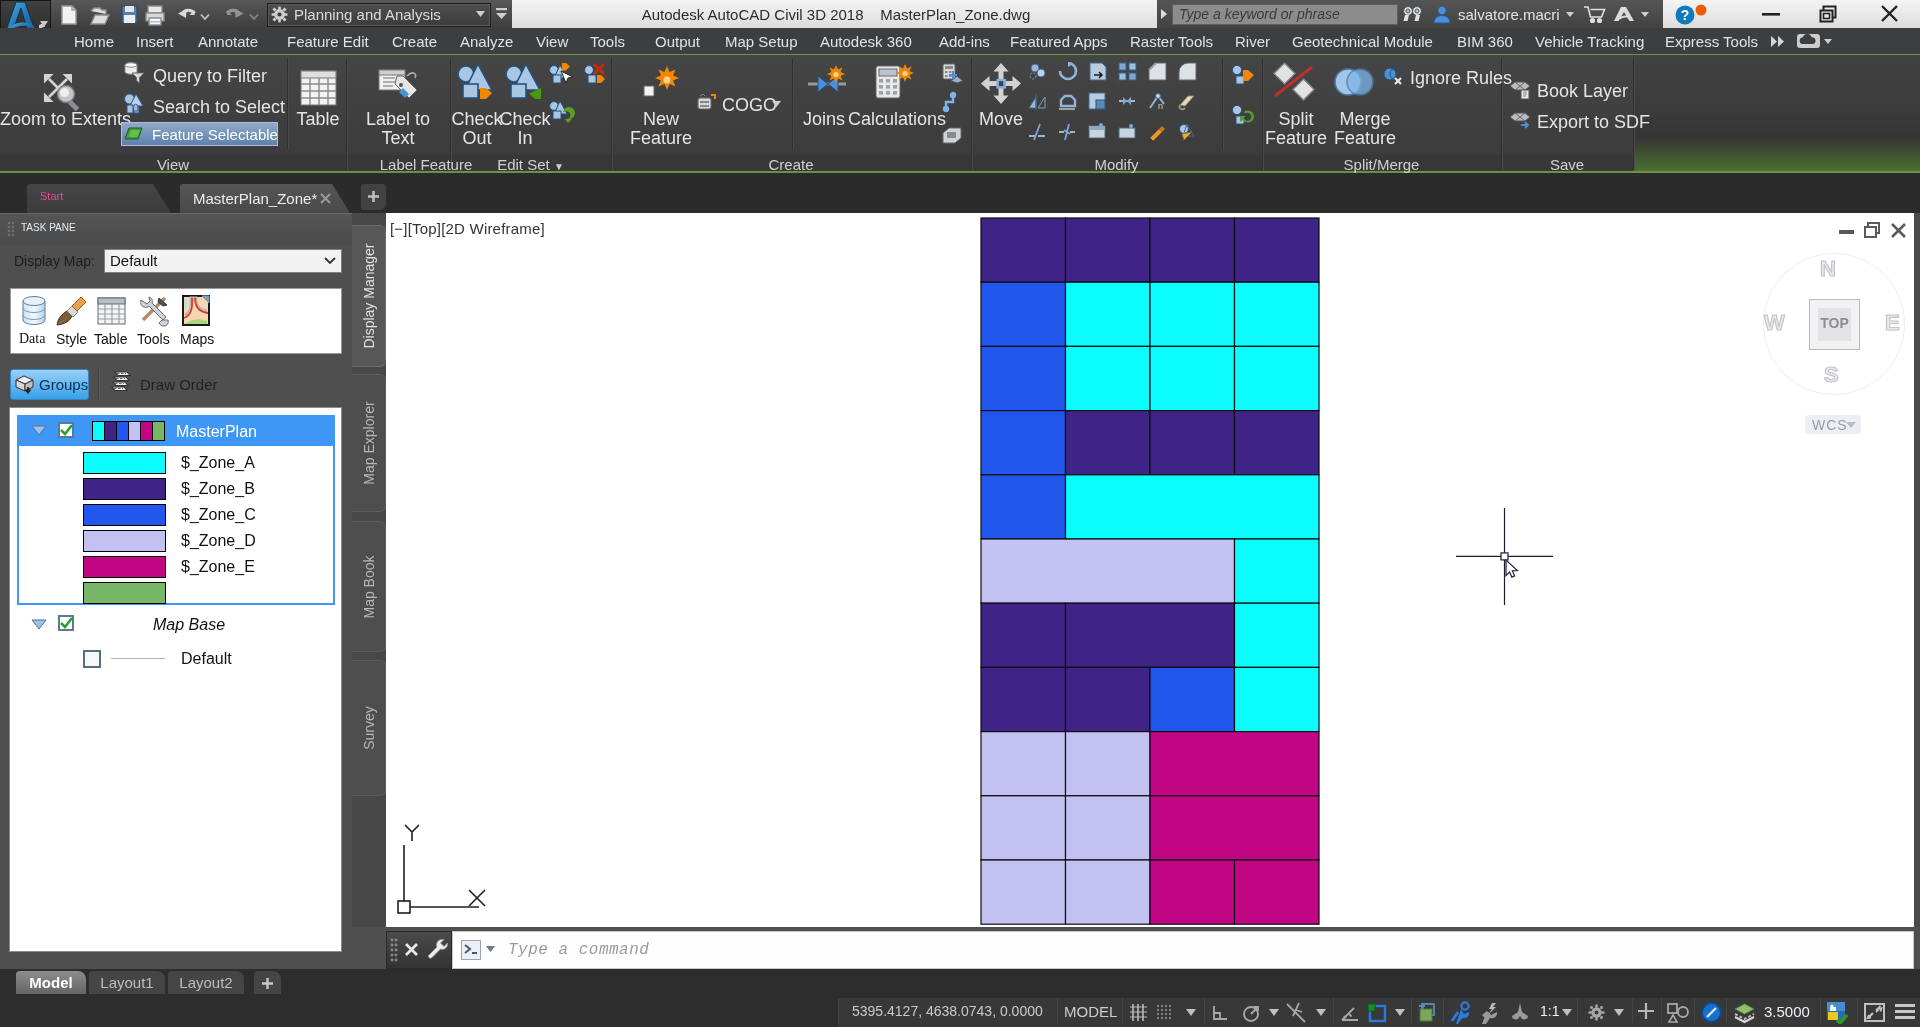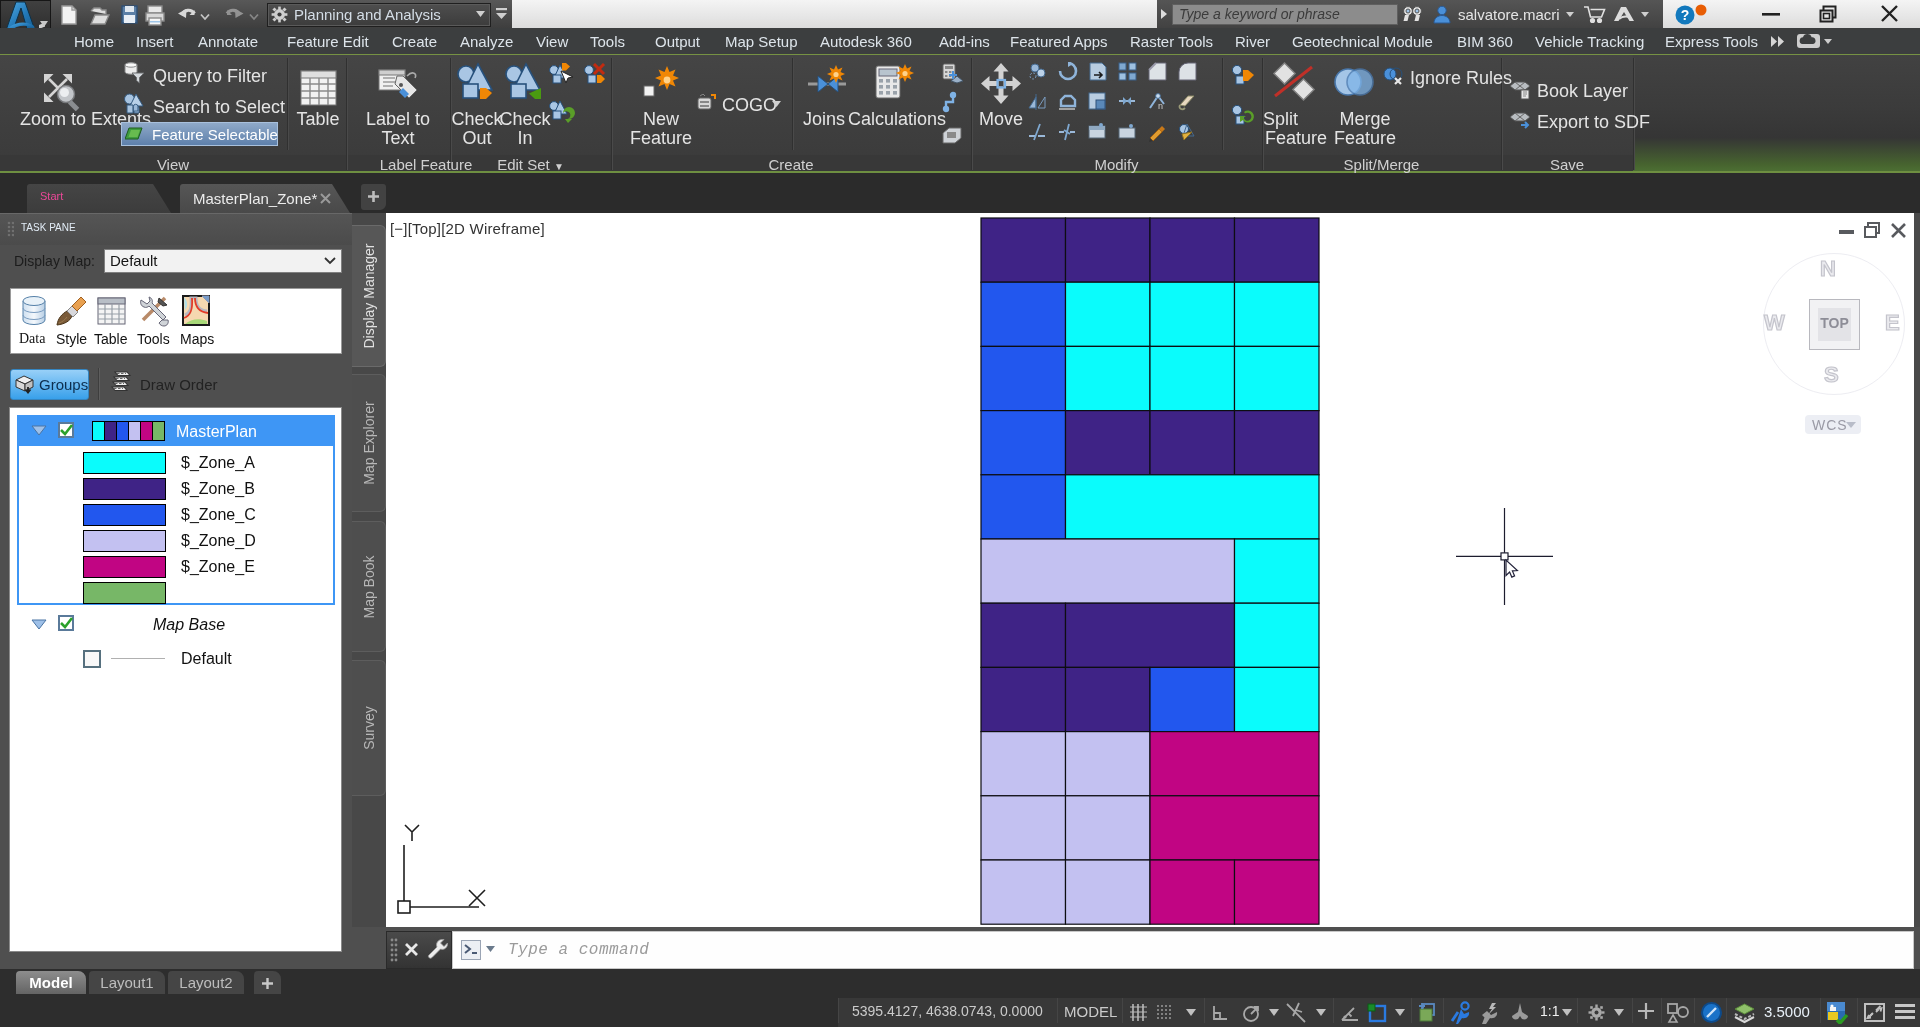--- a/index.html
+++ b/index.html
@@ -72,20 +72,21 @@
       </g>
     </svg>
 <div class="abs" style="left:294px;top:6px;color:#d4dde6;font-size:15px;">Planning and Analysis</div>
 <svg class="abs" style="left:476px;top:11px;" width="10" height="7">
       <path d="M0 0 h9 l-4.5 6 z" fill="#cfcfcf"></path>
     </svg>
 <svg class="abs" style="left:495px;top:8px;" width="13" height="12">
       <rect x="1" y="0" width="11" height="2.2" fill="#cfcfcf"></rect>
       <path d="M1 5 h11 l-5.5 6 z" fill="#cfcfcf"></path>
     </svg>
+<div class="abs" style="left:512px;top:6px;width:648px;text-align:center;color:#2b2b2b;font-size:15px;">Autodesk AutoCAD Civil 3D 2018&nbsp;&nbsp;&nbsp;&nbsp;MasterPlan_Zone.dwg</div>
 
 <svg class="abs" style="left:1160px;top:9px;" width="8" height="11">
       <path d="M1 0 l6 5 l-6 5 z" fill="#dcdcdc"></path>
     </svg>
 <div class="abs" style="left:1172px;top:4px;width:224px;height:19px;background:#8c8c8c;border:1px solid #5f5f5f;"></div>
 <div class="abs" style="left:1179px;top:6px;color:#3b3b3b;font-size:14px;font-style:italic;">Type a keyword or phrase</div>
 <svg class="abs" style="left:1402px;top:5px;" width="22" height="18" viewBox="0 0 22 18">
       <g fill="#e3e3e3" stroke="#555">
         <circle cx="6" cy="6" r="4.4"></circle>
         <circle cx="15" cy="6" r="4.4"></circle>
@@ -213,21 +214,21 @@
       </g>
  <g fill="#d4d4d4">
         <path d="M3 3 h9.5 l-9.5 9.5 z"></path>
         <path d="M31 3 h-9.5 l9.5 9.5 z"></path>
         <path d="M3 31 v-9.5 l9.5 9.5 z"></path>
       </g>
  <circle cx="25" cy="23" r="8.5" fill="#c2c5c9" stroke="#77797c" stroke-width="1.5"></circle>
  <circle cx="23.5" cy="21.5" r="4.5" fill="#eceef0"></circle>
  <rect x="30.5" y="29" width="11" height="5" transform="rotate(45 30.5 29)" fill="#8a8d90"></rect>
 </svg>
-<div class="abs ribtxt" style="left:0;top:109px;width:118px;text-align:center;white-space:nowrap;padding-left:20px;">Zoom to Extents</div>
+<div class="abs ribtxt" style="left:0;top:109px;width:118px;text-align:center;white-space:nowrap;">Zoom to Extents</div>
 <svg class="abs" style="left:123px;top:62px;" width="22" height="22" viewBox="0 0 22 22">
       <path d="M2 3 a6 2.2 0 0 1 12 0 v7 a6 2.2 0 0 1 -12 0 z" fill="#ececec" stroke="#88898a"></path>
       <ellipse cx="8" cy="3" rx="6" ry="2.2" fill="#f8f8f8" stroke="#88898a"></ellipse>
       <path d="M9 11 h12 l-4.5 4.5 v5.5 l-3 -2.5 v-3 z" fill="#d4d8dc" stroke="#6a6c6e"></path>
     </svg>
 <div class="abs ribtxt" style="left:153px;top:66px;">Query to Filter</div>
 <svg class="abs" style="left:123px;top:93px;" width="22" height="22" viewBox="0 0 22 22">
       <circle cx="6.5" cy="6" r="5" fill="#a8c4e0" stroke="#33597f"></circle>
       <path d="M13 1 L20 13 h-13 z" fill="#b8d0e8" stroke="#33597f"></path>
       <path d="M4 12 h6 v8 h-6 z" fill="#a8c4e0" stroke="#33597f"></path>
@@ -479,21 +480,21 @@
         <rect x="5" y="12" width="8" height="8" fill="#a9c6e4" stroke="#27517c"></rect>
         <path d="M13 8 a6 6 0 1 1 -1 8 l-3 2 l0 -6 l6 0 l-2.5 1.5 a4 4 0 1 0 1.5 -4 z" fill="#5a9e28"></path>
       </g>
     </svg>
 
 <svg class="abs" style="left:1272px;top:61px;" width="44" height="42" viewBox="0 0 44 42">
       <rect x="5" y="5" width="15" height="15" transform="rotate(45 12.5 12.5)" fill="#e2e2e2" stroke="#808080" stroke-width="1.4"></rect>
       <rect x="24" y="21" width="15" height="15" transform="rotate(45 31.5 28.5)" fill="#e2e2e2" stroke="#808080" stroke-width="1.4"></rect>
       <path d="M3 35 L40 6" stroke="#c03028" stroke-width="3"></path>
     </svg>
-<div class="abs ribtxt" style="left:1263px;top:109px;width:66px;text-align:left;">Split</div>
+<div class="abs ribtxt" style="left:1263px;top:109px;width:66px;text-align:center;">Split</div>
 <div class="abs ribtxt" style="left:1263px;top:128px;width:66px;text-align:center;">Feature</div>
 <svg class="abs" style="left:1332px;top:62px;" width="44" height="40" viewBox="0 0 44 40">
       <circle cx="16" cy="20" r="13" fill="#aacdf0" stroke="#4a7ab0" stroke-width="1.6" opacity="0.95"></circle>
       <circle cx="28" cy="20" r="13" fill="#7fb4e8" stroke="#4a7ab0" stroke-width="1.6" opacity="0.75"></circle>
     </svg>
 <div class="abs ribtxt" style="left:1329px;top:109px;width:72px;text-align:center;">Merge</div>
 <div class="abs ribtxt" style="left:1329px;top:128px;width:72px;text-align:center;">Feature</div>
 <svg class="abs" style="left:1383px;top:66px;" width="22" height="20" viewBox="0 0 22 20">
       <circle cx="7" cy="8" r="6" fill="#4a90d9" stroke="#26507c"></circle>
       <circle cx="13" cy="8" r="6" fill="none" stroke="#26507c"></circle>

